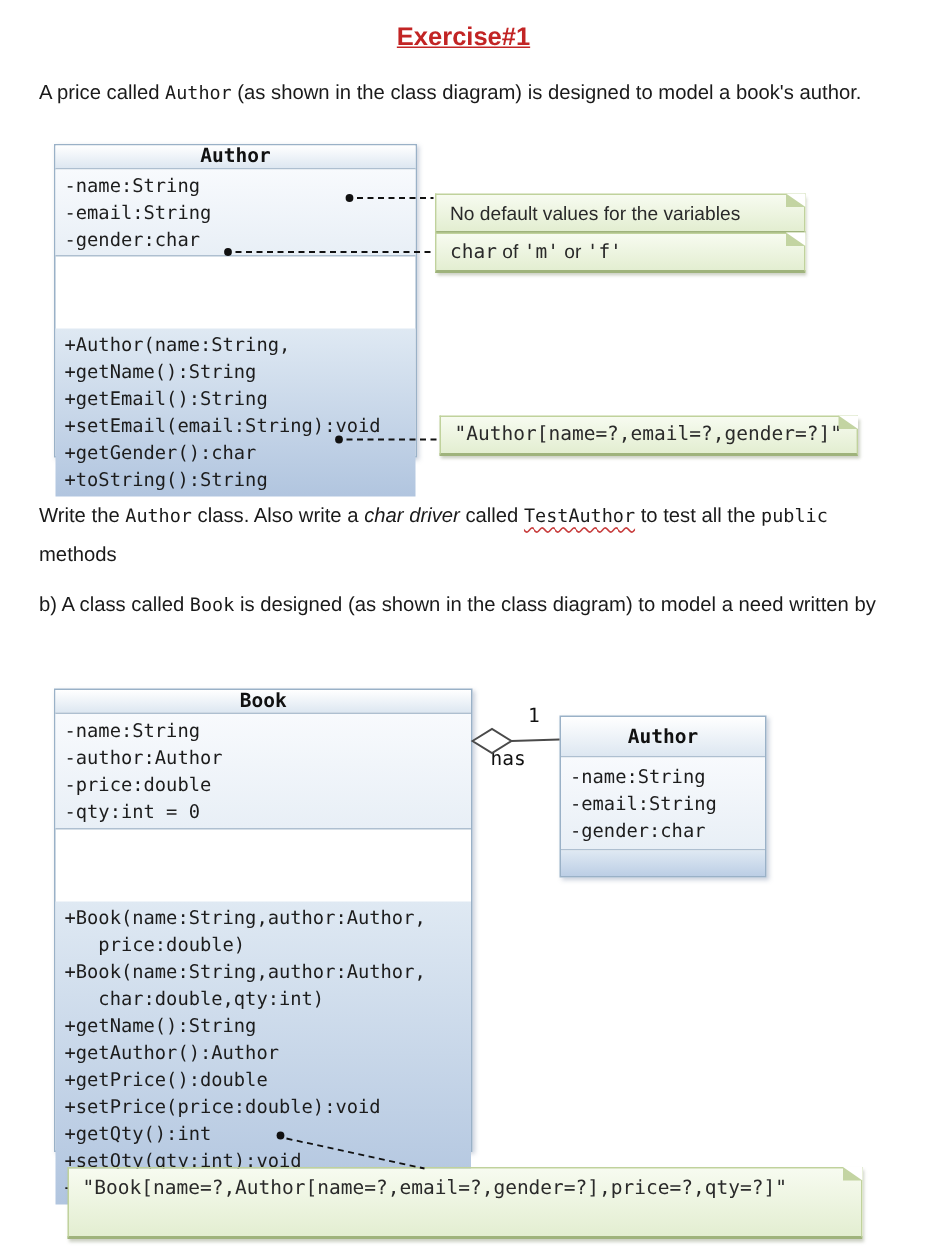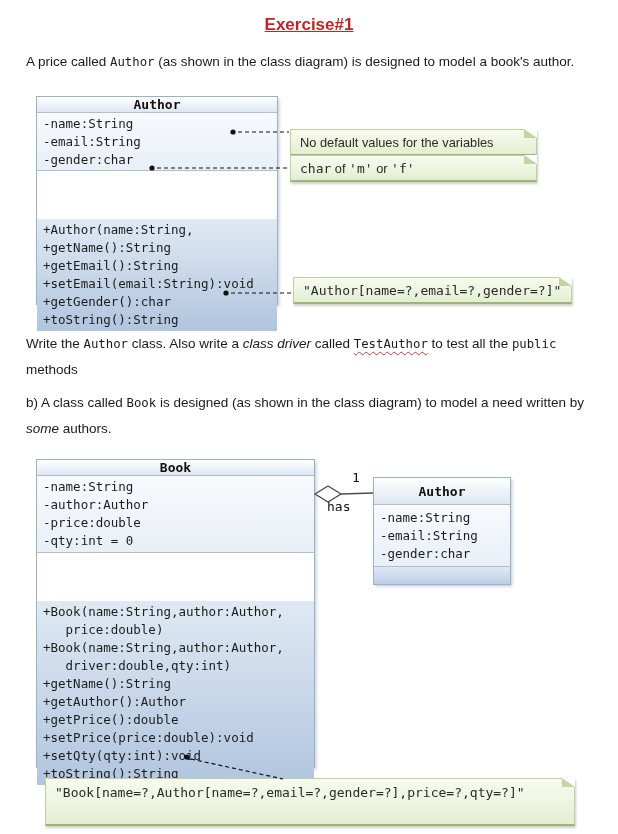--- a/index.html
+++ b/index.html
@@ -76,46 +76,46 @@
 
   <div class="callout" style="left:290px;top:155px;width:247px;height:27px;">
     <span class="ctext"><span class="cmono">char</span><span> of </span><span class="cmono">'m'</span><span> or </span><span class="cmono">'f'</span></span>
   </div>
 
   <div class="callout" style="left:293px;top:277px;width:279px;height:27px;">
     <span class="ctext cmono">"Author[name=?,email=?,gender=?]"</span>
   </div>
 
   <div class="abs para" style="left:26px;top:331px;width:580px;">
-    <div><span>Write the </span><span class="mono">Author</span><span> class. Also write a </span><span class="ital">class driver</span><span> called </span><span class="mono wavy">TestAuthor</span><span> to test all the </span><span class="mono">public</span></div>
+    <div><span>Write the </span><span class="mono">Author</span><span> class. Also write a </span><span class="ital">char driver</span><span> called </span><span class="mono wavy">TestAuthor</span><span> to test all the </span><span class="mono">public</span></div>
     <div>methods</div>
   </div>
 
   <div class="abs para" style="left:26px;top:390px;width:580px;">
     <div><span>b) A class called </span><span class="mono">Book</span><span> is designed (as shown in the class diagram) to model a need written by</span></div>
-    <div><span class="ital">some</span><span> authors.</span></div>
   </div>
 
   <div class="uml-box" style="left:36px;top:459px;width:279px;height:309px;">
     <div class="uml-header" style="height:25px;">Book</div>
     <div class="uml-attrs" style="height:77px;">
         <div class="member-line">-name:String</div>
         <div class="member-line">-author:Author</div>
         <div class="member-line">-price:double</div>
         <div class="member-line">-qty:int = 0</div>
       </div>
     <div class="uml-methods">
         <div class="member-line">+Book(name:String,author:Author,</div>
         <div class="member-line">   price:double)</div>
         <div class="member-line">+Book(name:String,author:Author,</div>
-        <div class="member-line">   driver:double,qty:int)</div>
+        <div class="member-line">   char:double,qty:int)</div>
         <div class="member-line">+getName():String</div>
         <div class="member-line">+getAuthor():Author</div>
         <div class="member-line">+getPrice():double</div>
         <div class="member-line">+setPrice(price:double):void</div>
+        <div class="member-line">+getQty():int</div>
         <div class="member-line">+setQty(qty:int):void</div>
         <div class="member-line">+toString():String</div>
       </div>
   </div>
 
   <div class="rel-label" style="left:352px;top:470px;">1</div>
   <div class="rel-label" style="left:327px;top:499px;">has</div>
 
   <div class="uml-box" style="left:373px;top:477px;width:138px;height:108px;">
     <div class="uml-header" style="height:26px;">Author</div>

